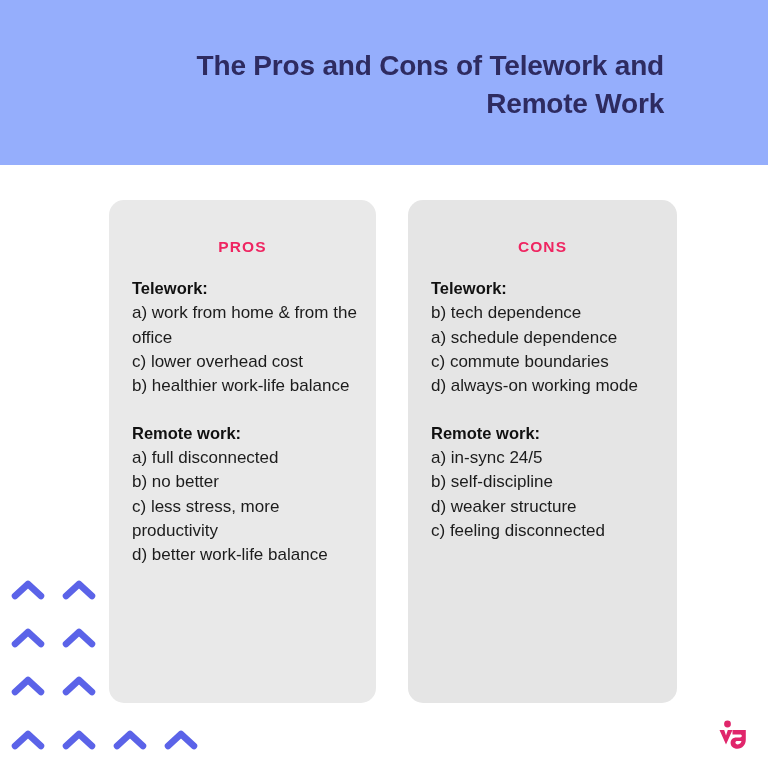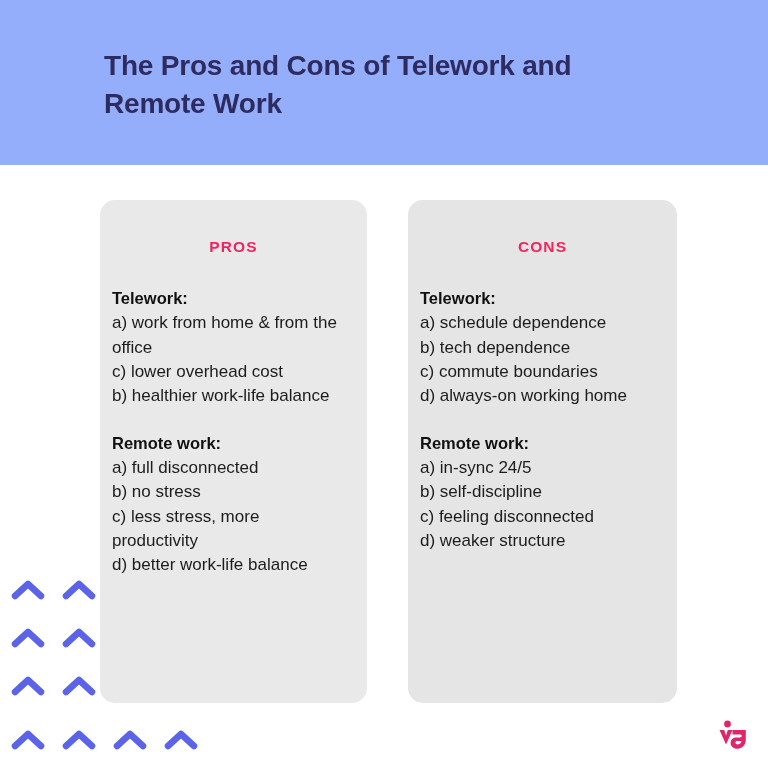--- a/index.html
+++ b/index.html
@@ -32,41 +32,41 @@
     width: 768px;
     height: 165px;
     background: #95aefc;
     display: flex;
     align-items: center;
     justify-content: center;
   }
   .header-title {
     width: 560px;
     margin: 0;
-    text-align: left;
+    text-align: right;
     color: #2e2b60;
     font-family: "Liberation Sans", sans-serif;
     font-size: 28px;
     font-weight: bold;
     line-height: 1.35;
     letter-spacing: -0.2px;
     padding-top: 4px;
   }
 
   
   .card {
     position: absolute;
     top: 200px;
     height: 503px;
     border-radius: 15px;
     box-sizing: border-box;
     padding: 0;
   }
   .card-pros {
-    left: 100px;
+    left: 109px;
     width: 267px;
     background: #e9e9e9;
   }
   .card-cons {
     left: 408px;
     width: 269px;
     background: #e5e5e5;
   }
 
   .card-heading {
@@ -74,22 +74,22 @@
     text-align: center;
     color: #ef2561;
     font-family: "Liberation Sans", sans-serif;
     font-size: 15.5px;
     font-weight: bold;
     letter-spacing: 1.1px;
     padding-top: 38px;
   }
 
   .card-body {
-    padding: 0 18px 0 12px;
-    margin-top: 31px;
+    padding: 0 18px 0 23px;
+    margin-top: 21px;
   }
 
   .section + .section {
     margin-top: 24px;
   }
 
   .section-title {
     margin: 0 0 1px 0;
     color: #111111;
     font-family: "Liberation Sans", sans-serif;
@@ -163,50 +163,50 @@
           <li>a) work from home &amp; from the office</li>
           <li>c) lower overhead cost</li>
           <li>b) healthier work-life balance</li>
         </ul>
       </div>
 
       <div class="section">
         <div class="section-title">Remote work:</div>
         <ul class="item-list">
           <li>a) full disconnected</li>
-          <li>b) no stress</li>
+          <li>b) no better</li>
           <li>c) less stress, more productivity</li>
           <li>d) better work-life balance</li>
         </ul>
       </div>
 
     </div>
   </div>
 
   <div class="card card-cons">
     <div class="card-heading">CONS</div>
     <div class="card-body">
 
       <div class="section">
         <div class="section-title">Telework:</div>
         <ul class="item-list">
+          <li>b) tech dependence</li>
           <li>a) schedule dependence</li>
-          <li>b) tech dependence</li>
           <li>c) commute boundaries</li>
-          <li>d) always-on working home</li>
+          <li>d) always-on working mode</li>
         </ul>
       </div>
 
       <div class="section">
         <div class="section-title">Remote work:</div>
         <ul class="item-list">
           <li>a) in-sync 24/5</li>
           <li>b) self-discipline</li>
+          <li>d) weaker structure</li>
           <li>c) feeling disconnected</li>
-          <li>d) weaker structure</li>
         </ul>
       </div>
 
     </div>
   </div>
 
   <div class="chevrons">
     <div class="chev-row chev-row-1">
       <svg class="chev" viewBox="0 0 36 28">
           <path d="M5 21 L18 9 L31 21" fill="none" stroke="#5B63E8" stroke-width="6.5" stroke-linecap="round" stroke-linejoin="round"></path>

